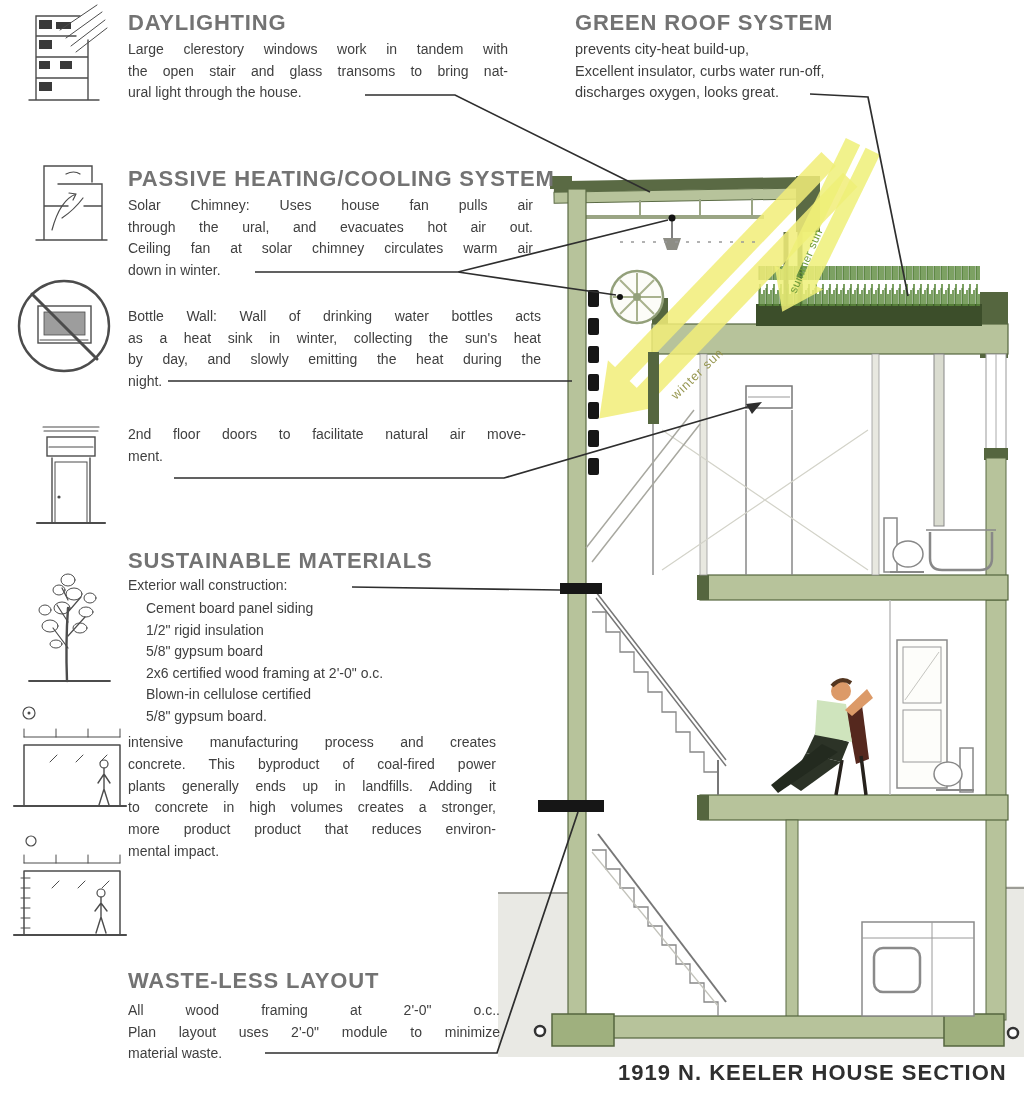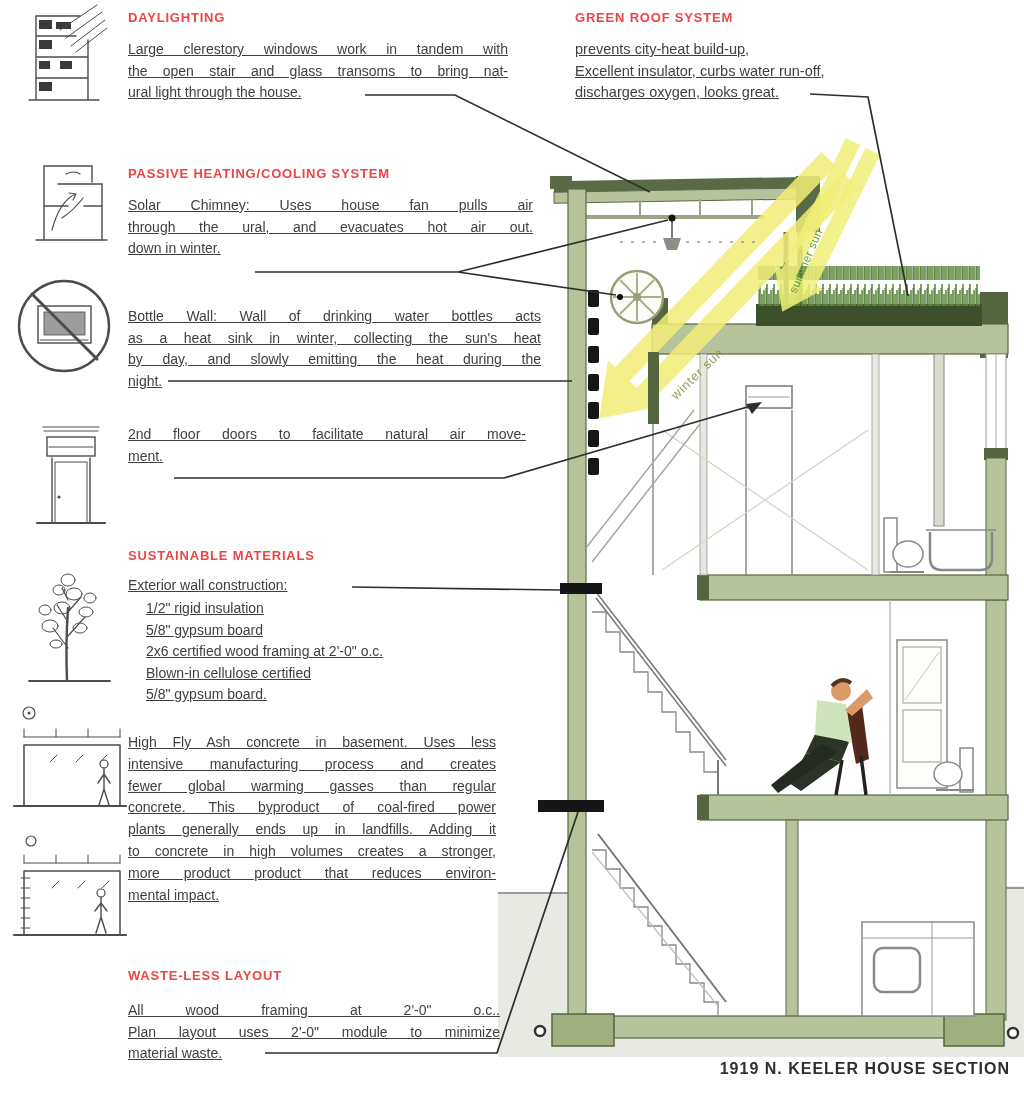--- a/index.html
+++ b/index.html
@@ -1,28 +1,28 @@
 <!DOCTYPE html>
 <html><head>
 <meta charset="utf-8">
 <style>
   html,body{margin:0;padding:0;background:#fff;}
   .canvas{position:relative;width:1024px;height:1098px;background:#ffffff;overflow:hidden;
           font-family:"Liberation Sans",sans-serif;}
   .art{position:absolute;left:0;top:0;}
-  .txt{position:absolute;color:#3f3f3f;text-decoration:underline;}
-  .head{position:absolute;font-weight:bold;color:#ef4444;font-size:13px;letter-spacing:0.8px;white-space:nowrap;}
+  .txt{position:absolute;color:#3f3f3f;}
+  .head{position:absolute;font-weight:bold;color:#737373;font-size:22px;letter-spacing:0.8px;white-space:nowrap;}
   .para{font-size:14px;line-height:21.5px;}
   .para.lh22 .jline{line-height:21.8px;}
   .jline{text-align:justify;text-align-last:justify;}
   .jline.last{text-align-last:left;}
   .plain .jline{text-align:left;text-align-last:left;}
   .list{font-size:14px;line-height:21.6px;}
-  .caption{position:absolute;font-weight:bold;font-size:16px;letter-spacing:1px;color:#2f2f2f;
-           text-align:right;white-space:nowrap;}
+  .caption{position:absolute;font-weight:bold;font-size:22px;letter-spacing:1px;color:#2f2f2f;
+           text-align:left;white-space:nowrap;}
   svg text{font-family:"Liberation Sans",sans-serif;}
 </style>
 </head>
 <body>
 
 <div class="canvas">
 
 <svg class="art" width="1024" height="1098" viewBox="0 0 1024 1098">
   <defs>
     <pattern id="grass" width="7" height="40" patternUnits="userSpaceOnUse">
@@ -280,48 +280,48 @@
 <div class="txt para plain" style="left:575px;top:39px;width:350px;font-size:14.5px">
       <div class="jline">prevents city-heat build-up,</div>
       <div class="jline">Excellent insulator, curbs water run-off,</div>
       <div class="jline last">discharges oxygen, looks great.</div>
     </div>
 
 <div class="head" style="left:128px;top:166px">PASSIVE HEATING/COOLING SYSTEM</div>
 <div class="txt para" style="left:128px;top:195px;width:405px">
       <div class="jline">Solar Chimney: Uses house fan pulls air</div>
       <div class="jline">through the ural, and evacuates hot air out.</div>
+      <div class="jline">Ceiling fan at solar chimney circulates warm air</div>
       <div class="jline last">down in winter.</div>
     </div>
 
 <div class="txt para" style="left:128px;top:306px;width:413px">
       <div class="jline">Bottle Wall: Wall of drinking water bottles acts</div>
       <div class="jline">as a heat sink in winter, collecting the sun's heat</div>
       <div class="jline">by day, and slowly emitting the heat during the</div>
       <div class="jline last">night.</div>
     </div>
 
 <div class="txt para" style="left:128px;top:424px;width:398px">
       <div class="jline">2nd floor doors to facilitate natural air move-</div>
       <div class="jline last">ment.</div>
     </div>
 
 <div class="head" style="left:128px;top:548px">SUSTAINABLE MATERIALS</div>
 <div class="txt" style="left:128px;top:577px;font-size:14px">Exterior wall construction:</div>
 <div class="txt list plain" style="left:146px;top:598px;width:370px">
+      <div class="jline">Cement board panel siding</div>
       <div class="jline">1/2" rigid insulation</div>
       <div class="jline">5/8" gypsum board</div>
       <div class="jline">2x6 certified wood framing at 2'-0" o.c.</div>
       <div class="jline">Blown-in cellulose certified</div>
       <div class="jline last">5/8" gypsum board.</div>
     </div>
 <div class="txt para lh22" style="left:128px;top:732px;width:368px">
-      <div class="jline">High Fly Ash concrete in basement. Uses less</div>
       <div class="jline">intensive manufacturing process and creates</div>
-      <div class="jline">fewer global warming gasses than regular</div>
       <div class="jline">concrete. This byproduct of coal-fired power</div>
       <div class="jline">plants generally ends up in landfills. Adding it</div>
       <div class="jline">to concrete in high volumes creates a stronger,</div>
       <div class="jline">more product product that reduces environ-</div>
       <div class="jline last">mental impact.</div>
     </div>
 
 <div class="head" style="left:128px;top:968px">WASTE-LESS LAYOUT</div>
 <div class="txt para" style="left:128px;top:1000px;width:372px">
       <div class="jline">All wood framing at 2'-0" o.c..</div>

